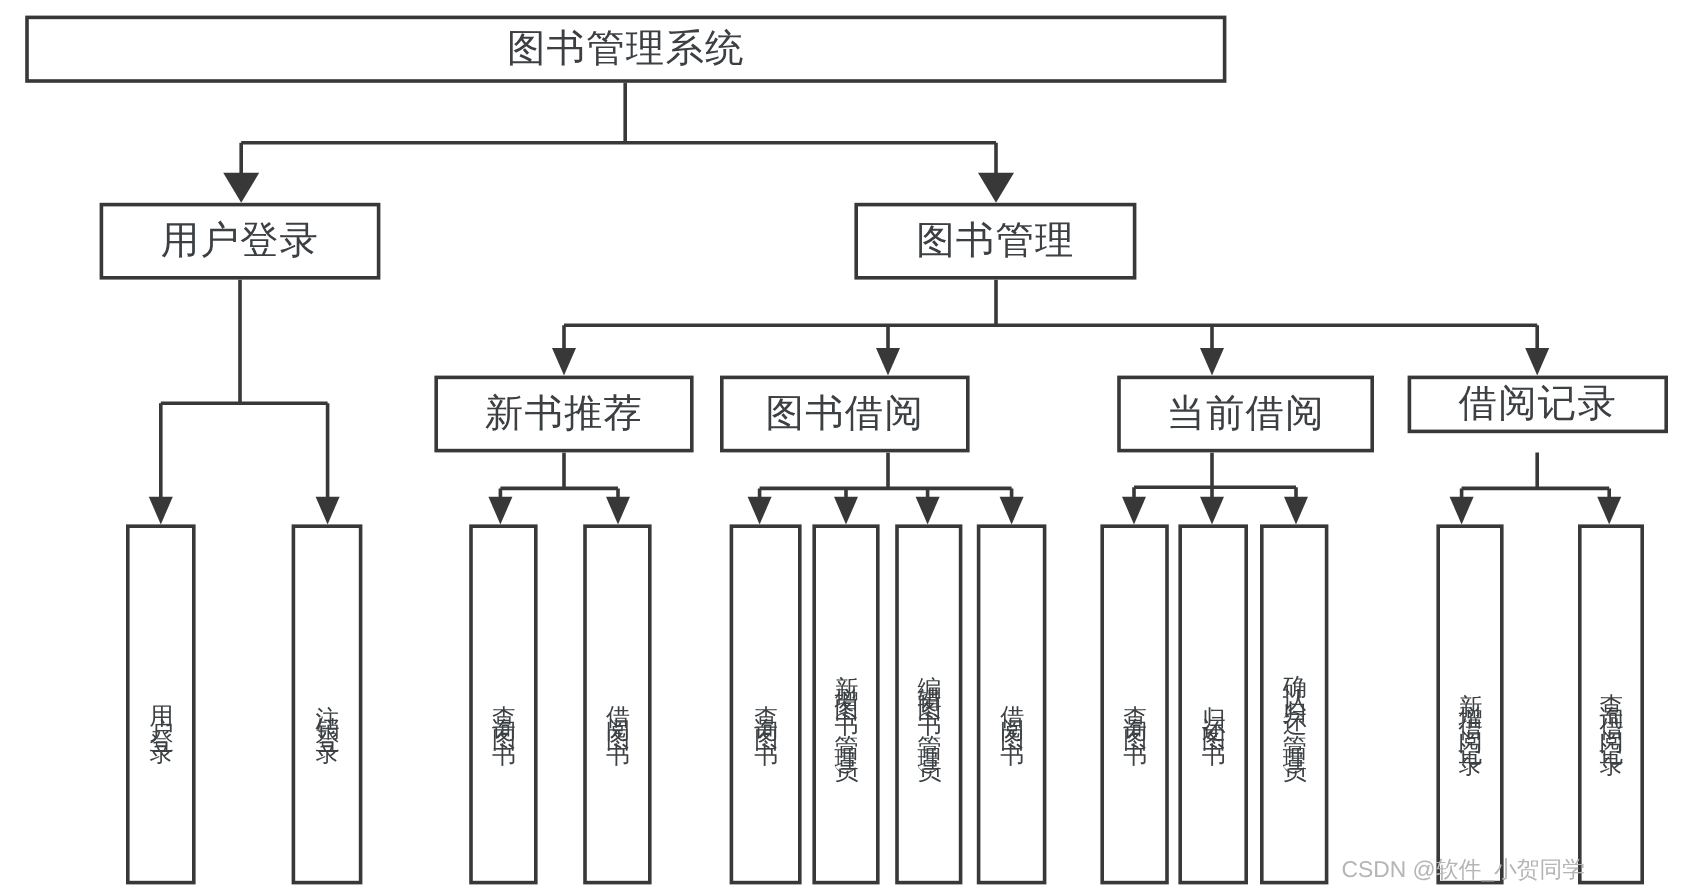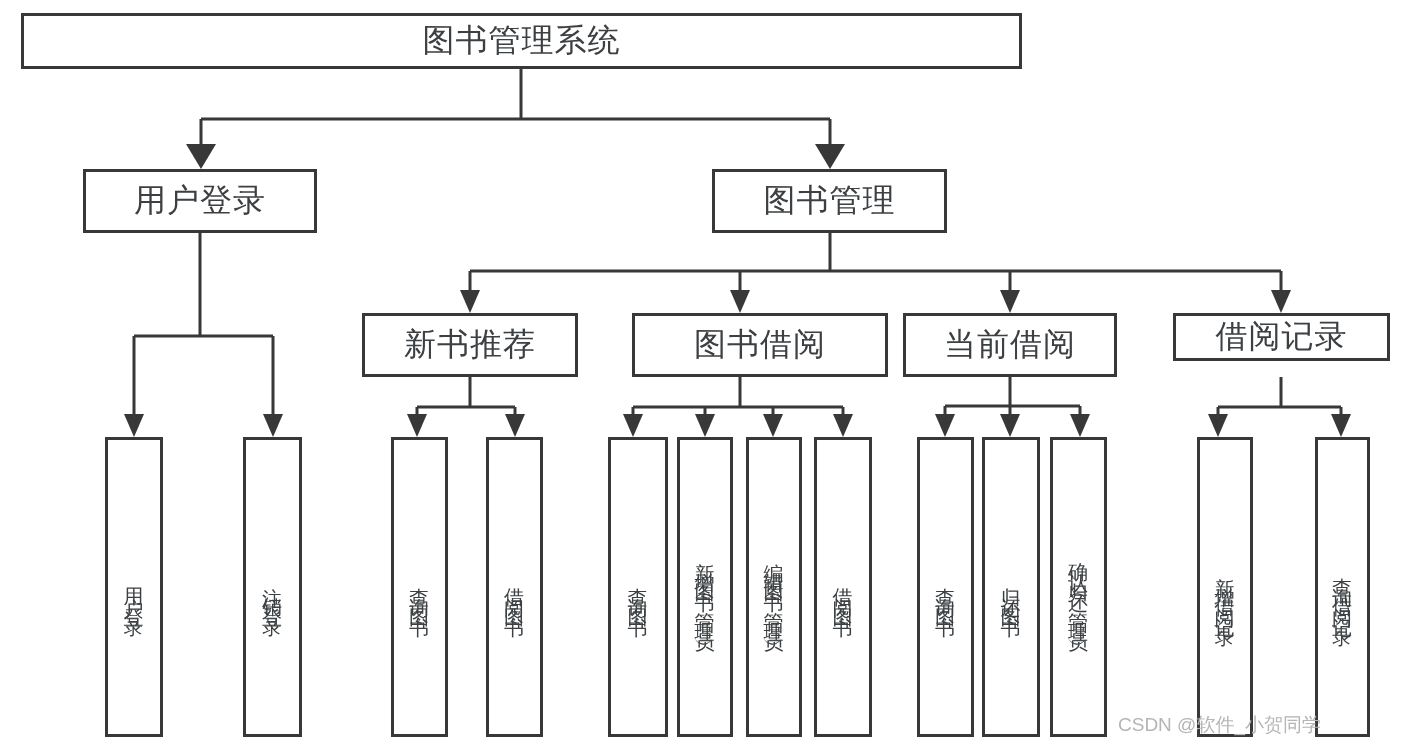--- a/index.html
+++ b/index.html
@@ -82,22 +82,22 @@
       <polygon points="1331,414 1351,414 1341,437"></polygon>
     </g>
   </svg>
 
   <div class="node" style="left:21px;top:13px;width:1001px;height:56px">图书管理系统</div>
 
   <div class="node" style="left:83px;top:169px;width:234px;height:64px">用户登录</div>
   <div class="node" style="left:712px;top:169px;width:235px;height:64px">图书管理</div>
 
   <div class="node" style="left:362px;top:313px;width:216px;height:64px">新书推荐</div>
-  <div class="node" style="left:632px;top:313px;width:256px;height:64px">图书借阅</div>
-  <div class="node" style="left:903px;top:313px;width:214px;height:64px">当前借阅</div>
+  <div class="node" style="left:600px;top:313px;width:208px;height:64px">图书借阅</div>
+  <div class="node" style="left:931px;top:313px;width:214px;height:64px">当前借阅</div>
   <div class="node" style="left:1173px;top:313px;width:217px;height:48px">借阅记录</div>
 
   <div class="leaf" style="left:105px;width:58px">
     <span class="vtext">用户登录</span>
   </div>
   <div class="leaf" style="left:243px;width:59px">
     <span class="vtext">注销登录</span>
   </div>
 
   <div class="leaf" style="left:391px;width:57px">

